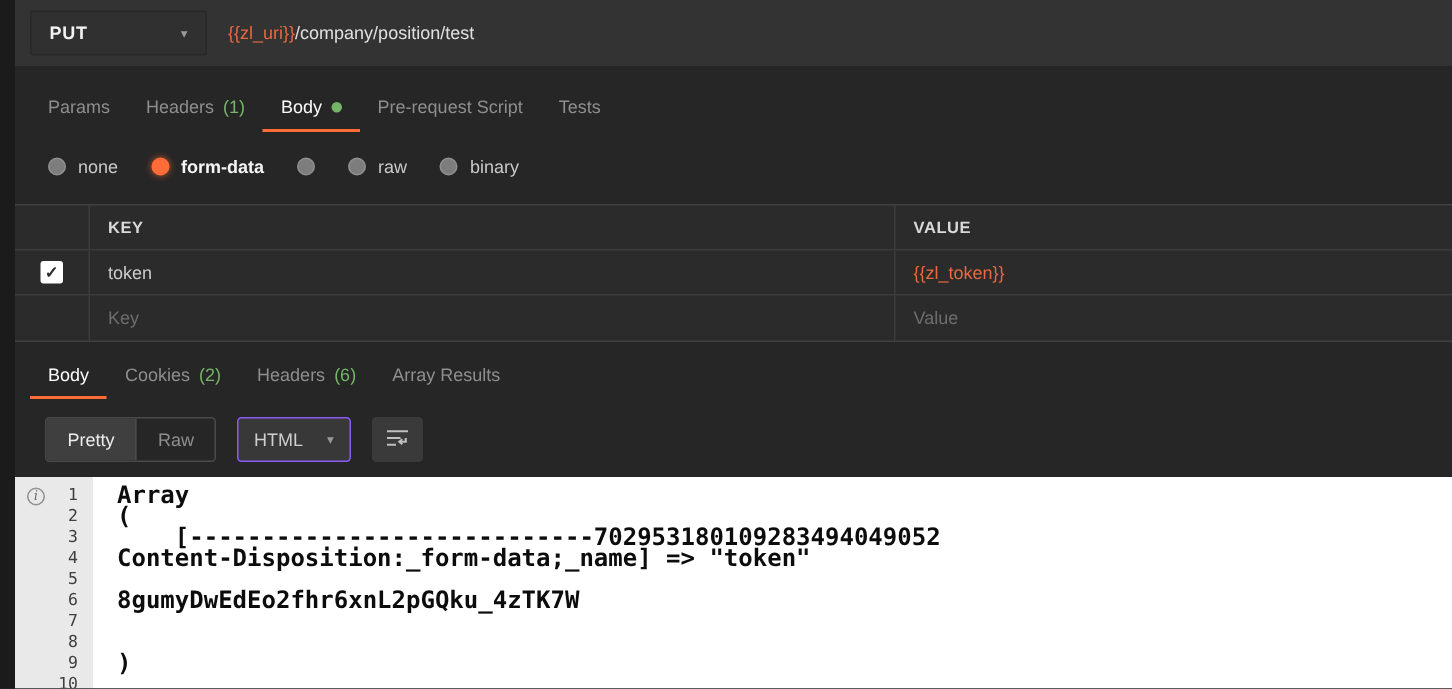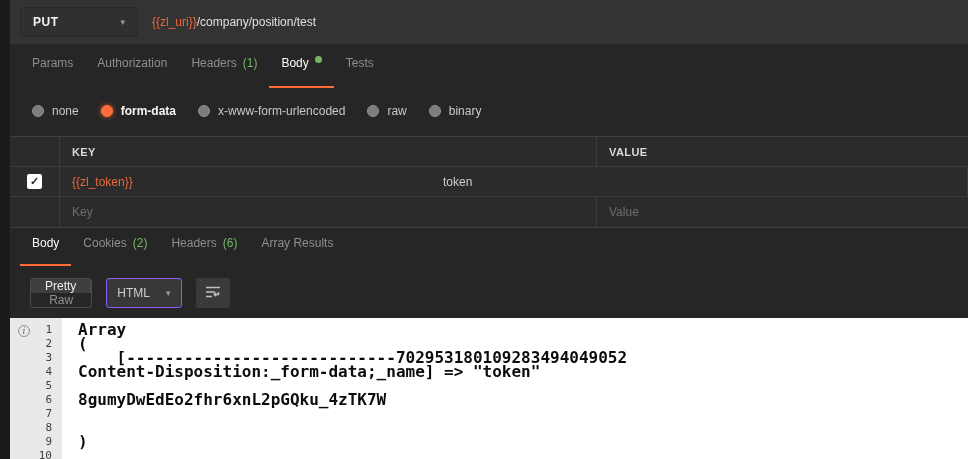--- a/index.html
+++ b/index.html
@@ -13,21 +13,21 @@
   .request-bar { flex: 0 0 44px; height: 44px; background: #333333; display: flex; align-items: center; padding: 0 10px; }
   .method-dd { width: 118px; height: 30px; background: #303030; border: 1px solid #282828; border-radius: 2px; display: flex; align-items: center; justify-content: space-between; padding: 0 12px; cursor: pointer; }
   .method-label { color: #f2f2f2; font-size: 12px; font-weight: bold; letter-spacing: .5px; }
   .caret { color: #9a9a9a; font-size: 9px; }
   .url-field { flex: 1; height: 30px; display: flex; align-items: center; padding-left: 14px; font-size: 12px; color: #e0e0e0; white-space: nowrap; overflow: hidden; cursor: text; }
   .var-orange { color: #e8693e; }
 
   
   .tabs-row { display: flex; align-items: stretch; height: 32px; padding-left: 10px; }
   .req-tabs { margin-top: 12px; flex: 0 0 32px; }
-  .tab { display: flex; align-items: flex-start; gap: 6px; padding: 0 12px; font-size: 12px; color: #8e8e8e; cursor: pointer; border-bottom: 2px solid transparent; white-space: nowrap; }
+  .tab { display: flex; align-items: center; gap: 6px; padding: 0 12px; font-size: 12px; color: #8e8e8e; cursor: pointer; border-bottom: 2px solid transparent; white-space: nowrap; }
   .tab.active { color: #fbfbfb; border-bottom-color: #ff6c37; }
   .tab .count { color: #74b566; }
   .green-dot { width: 7px; height: 7px; border-radius: 50%; background: #74b566; display: inline-block; }
 
   
   .radio-row { display: flex; align-items: center; flex: 0 0 26px; height: 26px; margin: 10px 0 12px; padding-left: 22px; gap: 22px; }
   .radio { display: flex; align-items: center; gap: 8px; font-size: 12px; color: #c9c9c9; cursor: pointer; }
   .rb { width: 12px; height: 12px; border-radius: 50%; background: #7d7d7d; border: 1px solid #909090; flex: 0 0 12px; }
   .radio.selected .rb { background: #ff6c37; border-color: #ff6c37; box-shadow: 0 0 5px rgba(255,108,55,.75); }
   .radio.selected .radio-label { color: #f5f5f5; font-weight: bold; }
@@ -42,21 +42,21 @@
   .value-cell { flex: 1; text-align: center; }
   .kv-row.header .cell { font-size: 11px; font-weight: bold; color: #d9d9d9; letter-spacing: .4px; }
   .orange-text { color: #e8693e; }
   .placeholder-text { color: #6d6d6d; }
   .checkbox { width: 15px; height: 15px; background: #ffffff; border-radius: 2px; display: flex; align-items: center; justify-content: center; color: #2b2b2b; font-size: 11px; font-weight: bold; cursor: pointer; }
 
   .resp-tabs { margin-top: 8px; flex: 0 0 30px; height: 30px; }
 
   
   .toolbar { display: flex; align-items: center; margin: 12px 0 0 20px; flex: 0 0 30px; height: 30px; }
-  .btn-group { display: flex; height: 30px; border: 1px solid #4a4a4a; border-radius: 3px; overflow: hidden; flex-direction: column; }
+  .btn-group { display: flex; height: 30px; border: 1px solid #4a4a4a; border-radius: 3px; overflow: hidden; }
   .vbtn { background: transparent; border: none; border-right: 1px solid #4a4a4a; color: #8f8f8f; font-size: 12px; padding: 0 14px; font-family: inherit; cursor: pointer; height: 100%; }
   .btn-group .vbtn:last-child { border-right: none; }
   .vbtn.active { background: #3f3f3f; color: #ececec; }
   .format-select { margin-left: 14px; height: 30px; border: 1px solid #8b5cf6; background: #383838; border-radius: 3px; display: flex; align-items: center; gap: 16px; padding: 0 10px; font-size: 12px; color: #cfcfcf; cursor: pointer; }
   .icon-btn { margin-left: 14px; width: 34px; height: 30px; background: #3a3a3a; border: none; border-radius: 3px; display: flex; align-items: center; justify-content: center; cursor: pointer; }
 
   
   .code-area { flex: 1; margin-top: 10px; position: relative; font-family: "DejaVu Sans Mono", monospace; overflow: hidden; padding-top: 5px;
                background: linear-gradient(to right, #e9e9e9 52px, #ffffff 52px); }
   .code-line { display: flex; height: 14px; line-height: 14px; }
@@ -80,47 +80,46 @@
         <span class="var-orange">{{zl_uri}}</span>
           <span>/company/position/test</span>
       </div>
     </div>
 
     <nav class="tabs-row req-tabs">
       <div class="tab">
         <span>Params</span>
       </div>
       <div class="tab">
-        <span>Authorization</span>
-      </div>
-      <div class="tab">
         <span>Headers</span>
         <span class="count">(1)</span>
       </div>
       <div class="tab active">
         <span>Body</span>
         <span class="green-dot"></span>
       </div>
       <div class="tab">
+        <span>Pre-request Script</span>
+      </div>
+      <div class="tab">
         <span>Tests</span>
       </div>
     </nav>
 
     <div class="radio-row">
       <label class="radio">
         <span class="rb"></span>
         <span class="radio-label">none</span>
       </label>
       <label class="radio selected">
         <span class="rb"></span>
         <span class="radio-label">form-data</span>
       </label>
       <label class="radio">
         <span class="rb"></span>
-        <span class="radio-label">x-www-form-urlencoded</span>
       </label>
       <label class="radio">
         <span class="rb"></span>
         <span class="radio-label">raw</span>
       </label>
       <label class="radio">
         <span class="rb"></span>
         <span class="radio-label">binary</span>
       </label>
     </div>
@@ -128,22 +127,22 @@
     <div class="kv-table">
       <div class="kv-row header">
         <div class="cell check-cell"></div>
         <div class="cell key-cell">KEY</div>
         <div class="cell value-cell">VALUE</div>
       </div>
       <div class="kv-row">
         <div class="cell check-cell">
           <span class="checkbox">✓</span>
         </div>
+        <div class="cell key-cell">token</div>
         <div class="cell value-cell orange-text">{{zl_token}}</div>
-        <div class="cell key-cell">token</div>
       </div>
       <div class="kv-row">
         <div class="cell check-cell"></div>
         <div class="cell key-cell placeholder-text">Key</div>
         <div class="cell value-cell placeholder-text">Value</div>
       </div>
     </div>
 
     <nav class="tabs-row resp-tabs">
       <div class="tab active">

